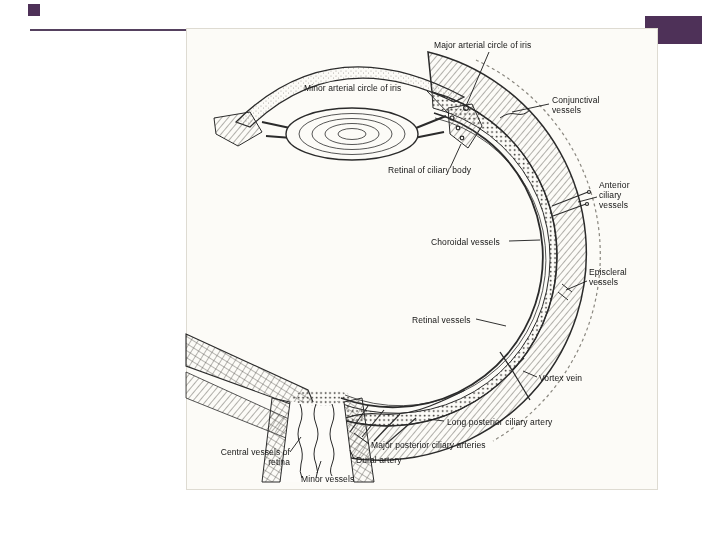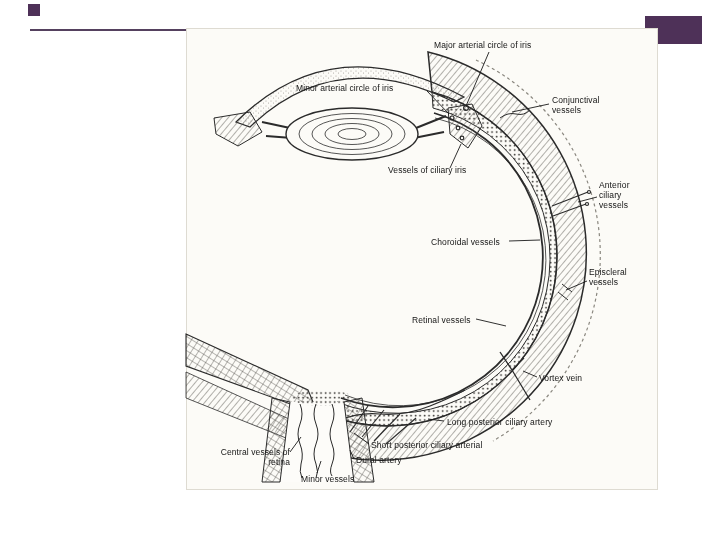--- a/index.html
+++ b/index.html
@@ -152,28 +152,28 @@
       <line x1="444" y1="421" x2="428" y2="419"></line>
       <line x1="369" y1="444" x2="354" y2="433"></line>
       <line x1="290" y1="452" x2="301" y2="437"></line>
       <line x1="354" y1="459" x2="350" y2="450"></line>
       <line x1="317" y1="473" x2="321" y2="461"></line>
     </g>
   </svg>
 
   <div class="labels">
     <div class="lbl" style="left:434px;top:40px">Major arterial circle of iris</div>
-    <div class="lbl" style="left:296px;top:83px">Minor arterial circle of iris</div>
+    <div class="lbl" style="left:304px;top:83px">Minor arterial circle of iris</div>
     <div class="lbl wrap" style="left:552px;top:95px;width:58px">Conjunctival vessels</div>
-    <div class="lbl" style="left:388px;top:165px">Vessels of ciliary iris</div>
+    <div class="lbl" style="left:388px;top:165px">Retinal of ciliary body</div>
     <div class="lbl wrap" style="left:599px;top:180px;width:44px">Anterior ciliary vessels</div>
     <div class="lbl" style="left:431px;top:237px">Choroidal vessels</div>
     <div class="lbl wrap" style="left:589px;top:267px;width:52px">Episcleral vessels</div>
     <div class="lbl" style="left:412px;top:315px">Retinal vessels</div>
     <div class="lbl" style="left:539px;top:373px">Vortex vein</div>
     <div class="lbl" style="left:447px;top:417px">Long posterior ciliary artery</div>
-    <div class="lbl" style="left:371px;top:440px">Short posterior ciliary arterial</div>
+    <div class="lbl" style="left:371px;top:440px">Major posterior ciliary arteries</div>
     <div class="lbl wrap center" style="left:216px;top:447px;width:74px">Central vessels of retina</div>
     <div class="lbl" style="left:356px;top:455px">Dural artery</div>
     <div class="lbl" style="left:301px;top:474px">Minor vessels</div>
   </div>
 
 </div>
 
 </body></html>

